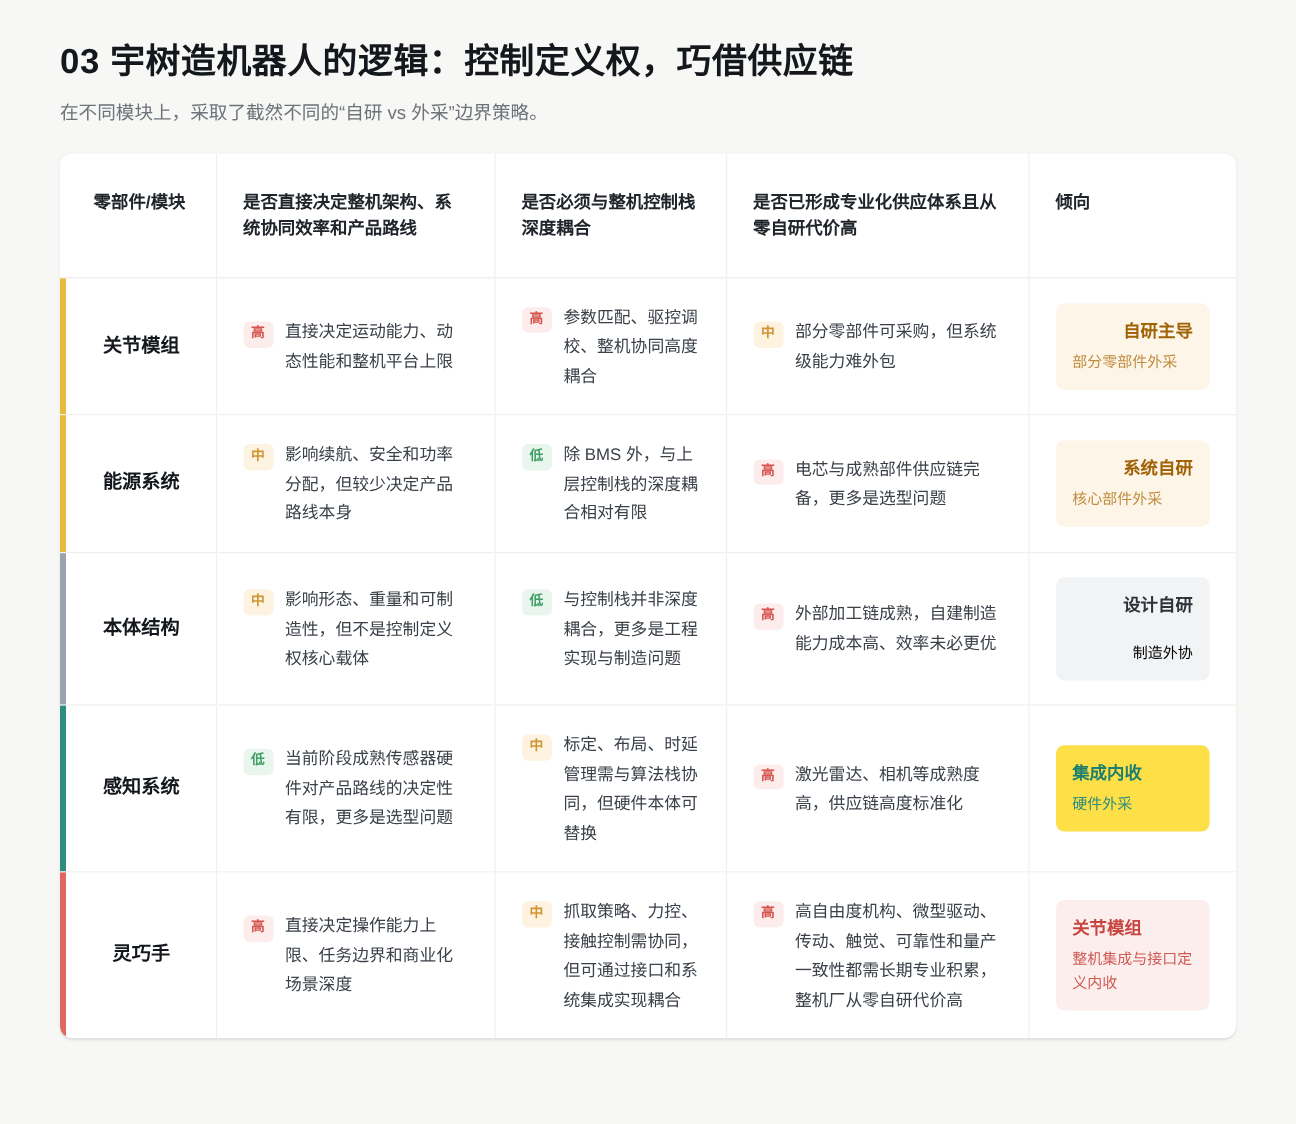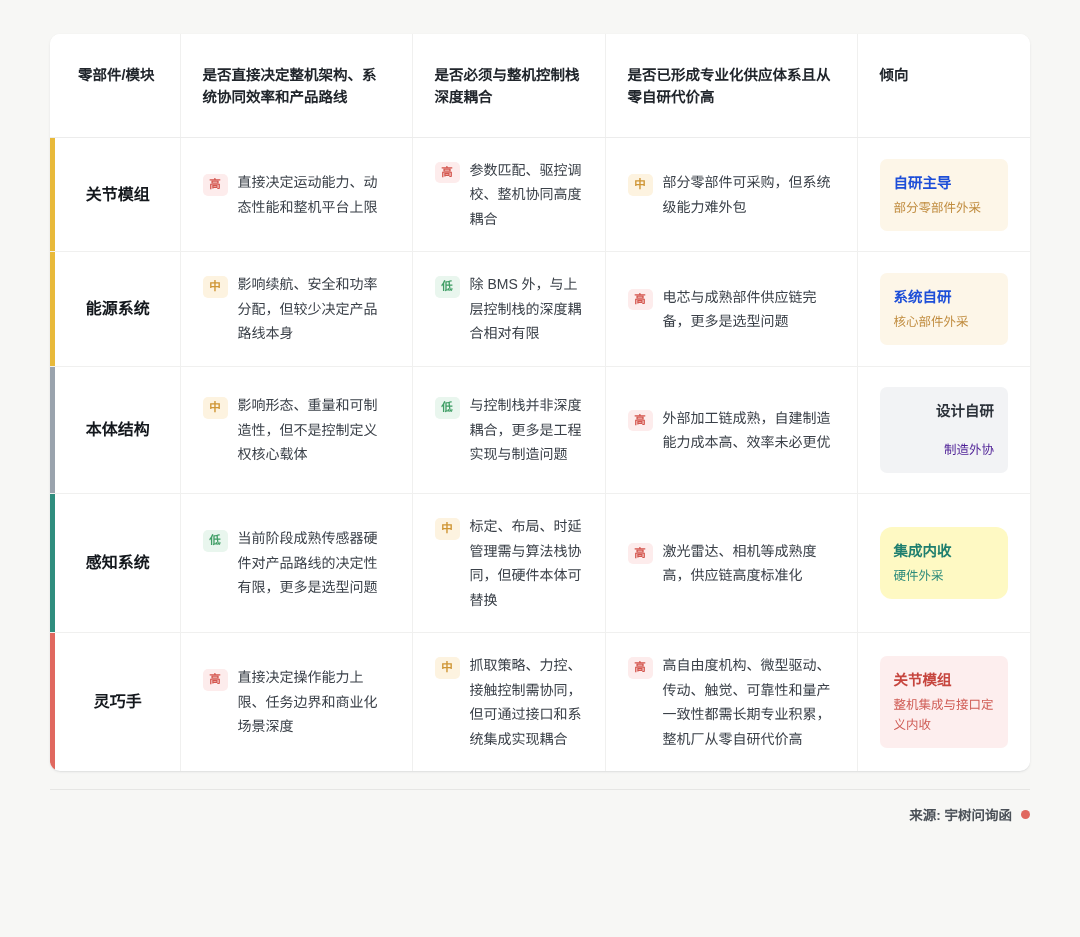--- a/index.html
+++ b/index.html
@@ -120,26 +120,26 @@
   }
   .tend-title {
     font-size: 14.5px;
     font-weight: bold;
     margin-bottom: 3px;
   }
   .tend-sub {
     font-size: 12.5px;
   }
   .tend-amber { background: #fdf6e8; }
-  .tend-amber .tend-title { color: #1d4ed8; }
+  .tend-amber .tend-title { color: #a16207; text-align: right; }
   .tend-amber .tend-sub { color: #c08c3f; }
   .tend-gray { background: #f2f3f5; text-align: right; }
   .tend-gray .tend-title { color: #2d333b; }
-  .tend-gray .tend-sub { color: #4c1d95; margin-top: 17px; }
-  .tend-teal { background: #fef9c3; border-radius: 12px; }
+  .tend-gray .tend-sub { color: #000000; margin-top: 17px; }
+  .tend-teal { background: #fde047; }
   .tend-teal .tend-title { color: #1f7f6f; }
   .tend-teal .tend-sub { color: #2e8c7c; }
   .tend-red { background: #fdeeee; }
   .tend-red .tend-title { color: #c6453e; }
   .tend-red .tend-sub { color: #cf5b54; }
 
   .footer {
     margin-top: 18px;
     padding-top: 14px;
     border-top: 1px solid #e6e6e4;
@@ -157,20 +157,22 @@
     border-radius: 50%;
     background: #e0685f;
     display: inline-block;
   }
 </style>
 </head>
 <body>
 
 <div class="page">
 
+  <h1 class="title">03 宇树造机器人的逻辑：控制定义权，巧借供应链</h1>
+  <p class="subtitle">在不同模块上，采取了截然不同的“自研 vs 外采”边界策略。</p>
 
   <div class="card">
     <table>
       <colgroup>
         <col class="col-a">
           <col class="col-b">
           <col class="col-c">
           <col class="col-d">
           <col class="col-e">
       </colgroup>
@@ -337,18 +339,14 @@
               <div class="tend-title">关节模组</div>
               <div class="tend-sub">整机集成与接口定义内收</div>
             </div>
           </td>
         </tr>
 
       </tbody>
     </table>
   </div>
 
-  <div class="footer">
-    <span>来源: 宇树问询函</span>
-    <span class="dot"></span>
-  </div>
 
 </div>
 
 </body></html>

